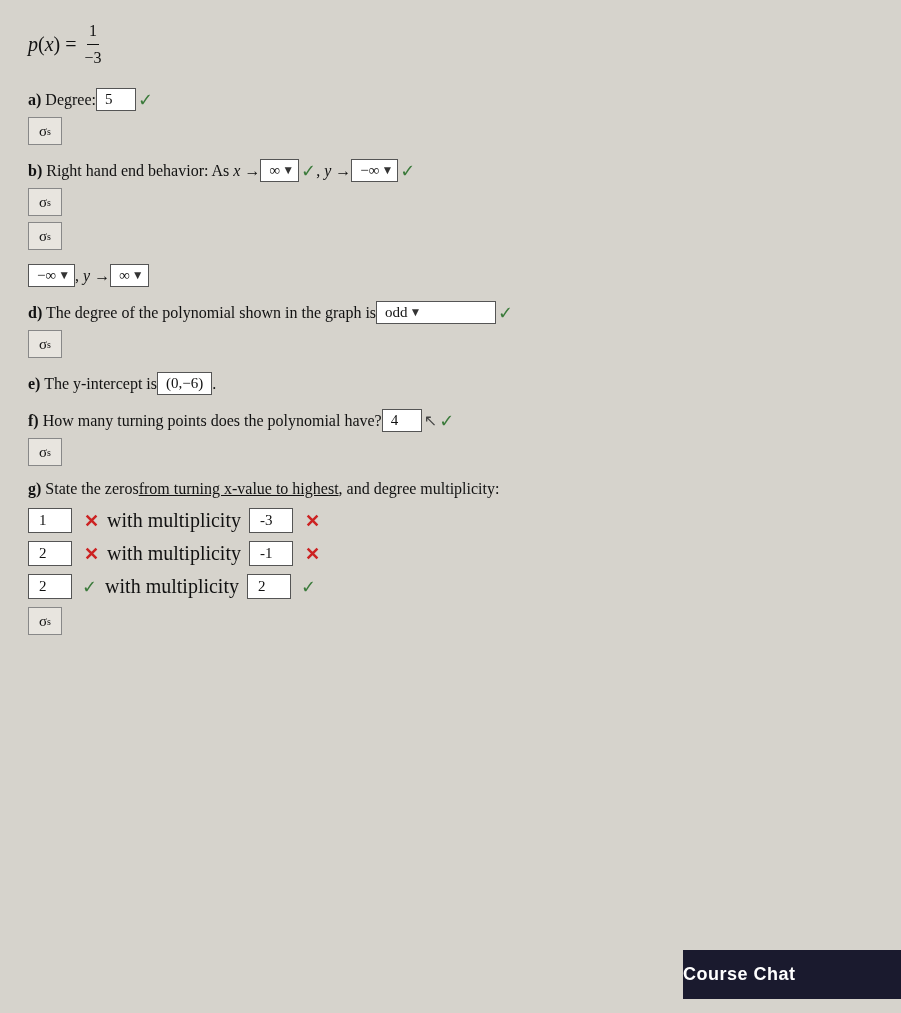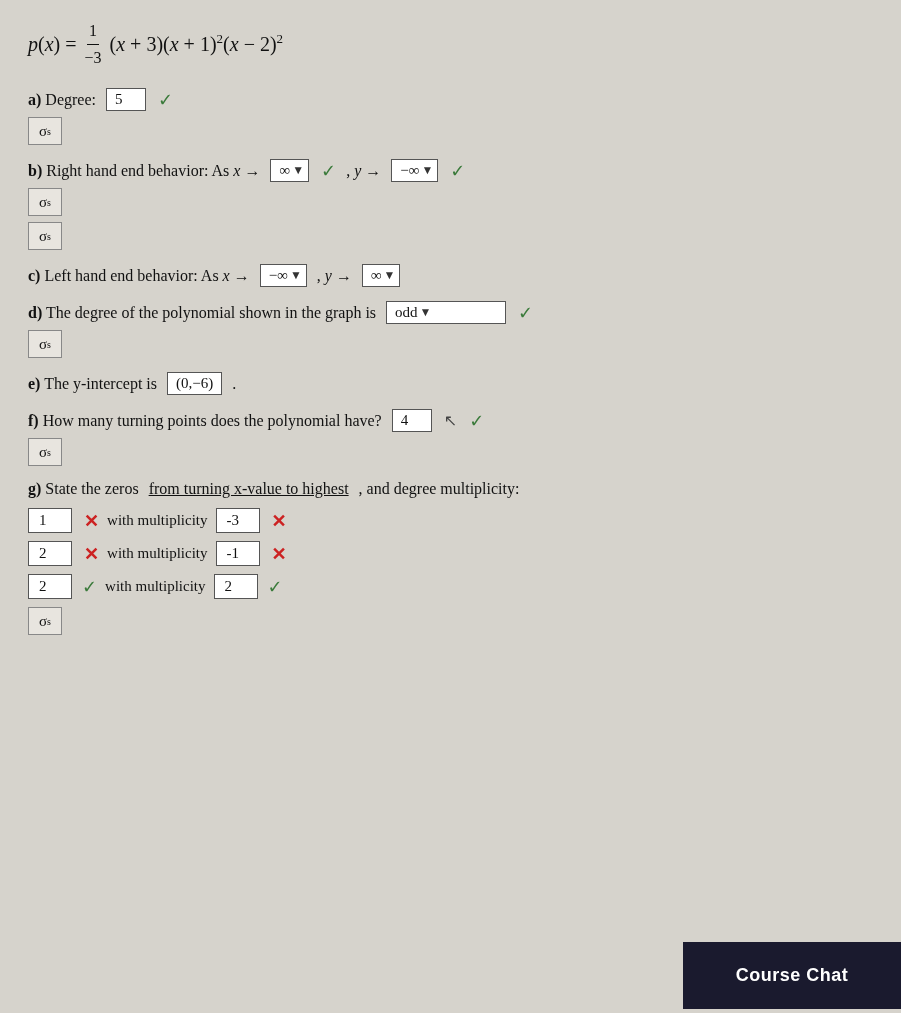--- a/index.html
+++ b/index.html
@@ -38,21 +38,21 @@
     .formula-line .frac .den { padding: 0 2px; font-size: 16px; }
 
     .section {
       margin-bottom: 14px;
     }
     .section-label {
       font-size: 16px;
       margin-bottom: 6px;
       display: flex;
       align-items: center;
-      gap: 10px;
+      gap: 0;
       flex-wrap: wrap;
     }
     .section-label b { font-weight: bold; }
 
     .input-box {
       display: inline-block;
       border: 1.5px solid #555;
       background: #fff;
       padding: 2px 8px;
       min-width: 40px;
@@ -129,62 +129,59 @@
     .zeros-cell {
       display: inline-block;
       border: 1.5px solid #555;
       background: #fff;
       padding: 3px 10px;
       min-width: 44px;
       font-size: 15px;
       font-family: Georgia, serif;
     }
     .zeros-label {
-      font-size: 15px;
+      font-size: 20px;
       font-family: Georgia, serif;
       text-align: center;
     }
 
     
     .course-chat-btn {
       position: absolute;
-      bottom: 4px;
+      bottom: 14px;
       right: 0;
       width: 218px;
-      height: 67px;
+      height: 49px;
       background: #1a1a2e;
       color: #fff;
       font-size: 18px;
       font-weight: bold;
       font-family: Arial, sans-serif;
       display: flex;
       align-items: center;
-      justify-content: center;
+      justify-content: flex-start;
       cursor: pointer;
       letter-spacing: 0.5px;
     }
 
     .underline { text-decoration: underline; }
   </style>
 </head>
 <body>
 
 <div class="main-content">
 
   <div class="formula-line">
     <span>
       <i>p</i>(<i>x</i>) =
     </span>
     <span class="frac">
       <span class="num">1</span>
       <span class="den">−3</span>
     </span>
-    <span>
-      (<i>x</i> + 3)(<i>x</i> + 1)<sup>2</sup>(<i>x</i> − 2)<sup>2</sup>
-    </span>
   </div>
 
   <div class="section">
     <div class="section-label">
       <span><b>a)</b> Degree:</span>
       <span class="input-box">5</span>
       <span class="check-icon">✓</span>
     </div>
     <div class="row-indent">
       <span class="sigma-btn">σ<sup style="font-size:10px">s</sup></span>
@@ -209,21 +206,20 @@
     <div class="row-indent">
       <span class="sigma-btn">σ<sup style="font-size:10px">s</sup></span>
     </div>
     <div class="row-indent" style="margin-top:4px;">
       <span class="sigma-btn">σ<sup style="font-size:10px">s</sup></span>
     </div>
   </div>
 
   <div class="section">
     <div class="section-label">
-      <span><b>c)</b> Left hand end behavior: As <i>x</i> →</span>
       <span class="select-box">
         <span>−∞</span>
         <span class="chevron">▼</span>
       </span>
       <span>, <i>y</i> →</span>
       <span class="select-box">
         <span>∞</span>
         <span class="chevron">▼</span>
       </span>
     </div>

